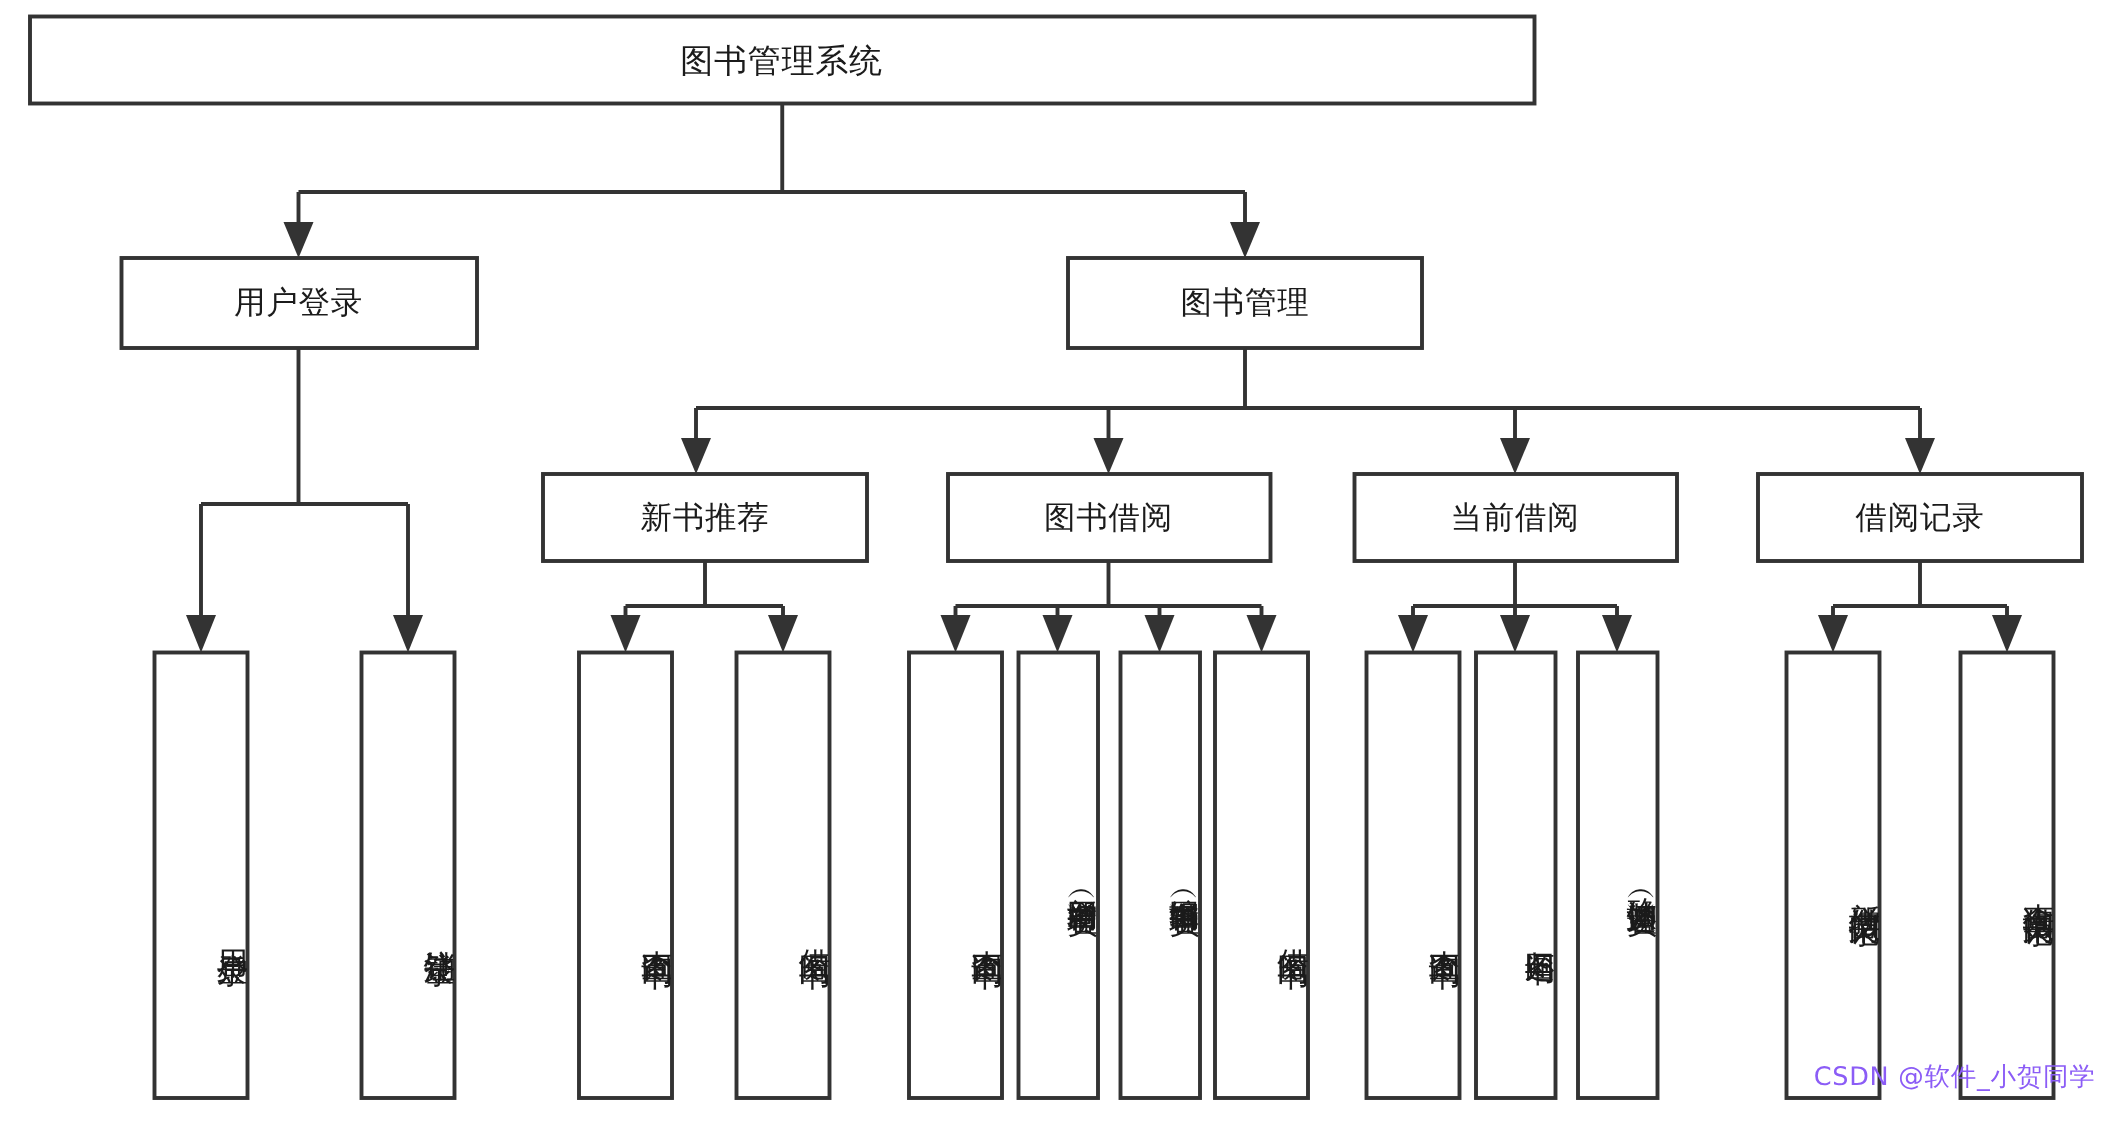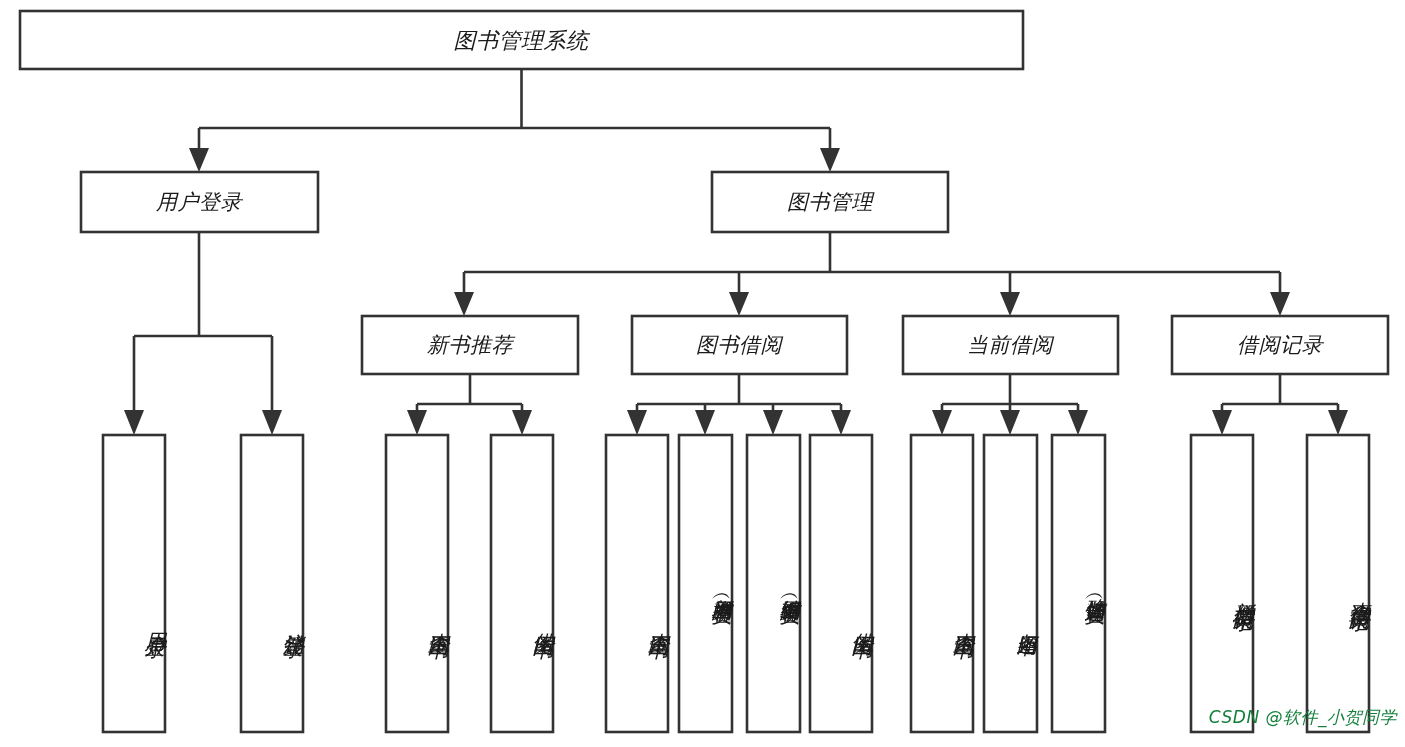--- a/index.html
+++ b/index.html
@@ -10,21 +10,20 @@
   }
   body {
     font-family: "DejaVu Sans", "Liberation Sans", sans-serif;
   }
   #diagram-root {
     position: relative;
     width: 1405px;
     height: 735px;
     background: #ffffff;
     overflow: hidden;
-    font-style: italic;
   }
   svg.diagram-canvas {
     position: absolute;
     top: 0;
     left: 0;
     width: 1405px;
     height: 747px;
     display: block;
   }
   .node-box {
@@ -74,21 +73,21 @@
     white-space: nowrap;
     pointer-events: none;
     user-select: none;
   }
   .watermark {
     position: absolute;
     right: 8px;
     bottom: 6px;
     font-family: "DejaVu Sans", "Liberation Sans", sans-serif;
     font-size: 17px;
-    color: #15803d;
+    color: #8b5cf6;
     letter-spacing: 0.5px;
     user-select: none;
     white-space: nowrap;
   }
 </style>
 </head>
 <body>
 
 <div id="diagram-root">
 

